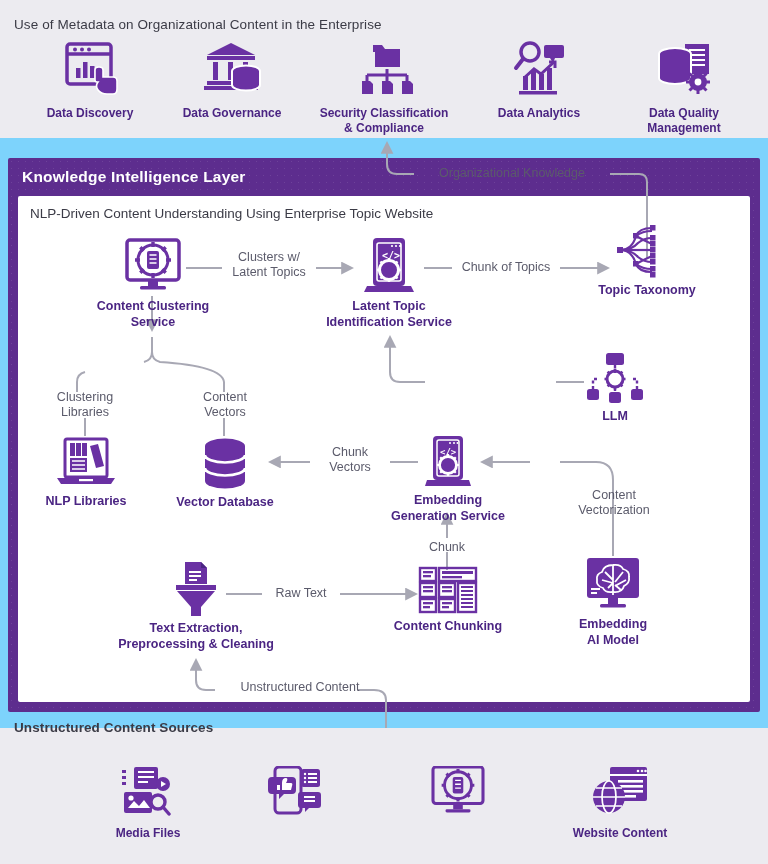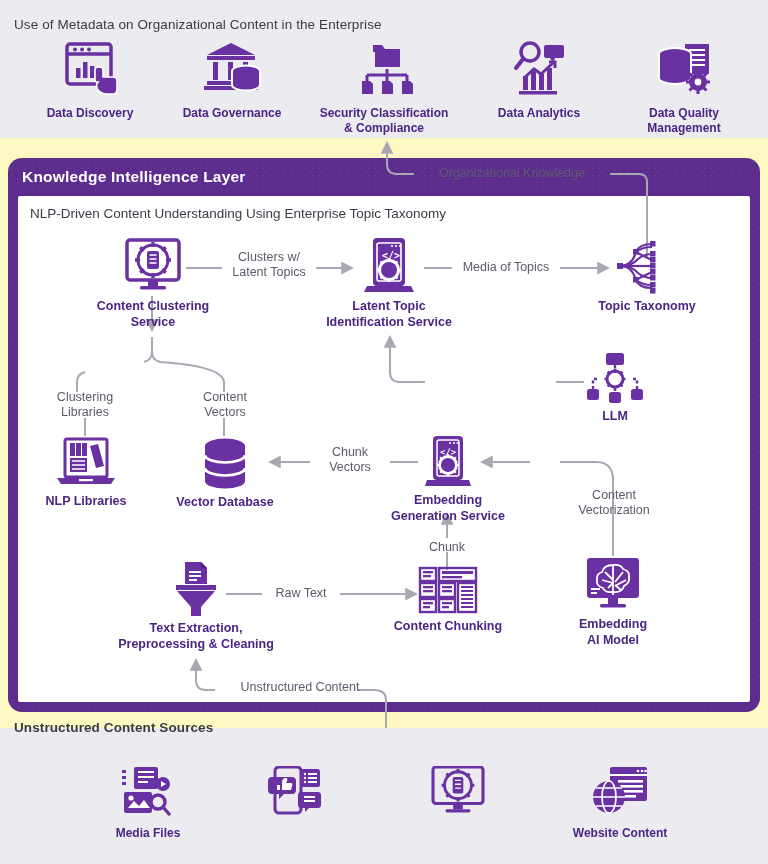--- a/index.html
+++ b/index.html
@@ -2,21 +2,21 @@
 <html><head>
 <meta charset="utf-8">
 <style>
   * { box-sizing: border-box; margin: 0; padding: 0; }
   html, body {
     width: 768px; height: 864px;
     background: #ffffff;
     font-family: "Liberation Sans", sans-serif;
     overflow: hidden;
   }
-  .page { position: relative; width: 768px; height: 864px; background:#fef9c3; }
+  .page { position: relative; width: 768px; height: 864px; background:#7dd3fc; }
 
   
   .band-top {
     position: absolute; left:0; top:0; width:768px; height:138px;
     background:#ecebf0;
   }
   .band-bottom {
     position: absolute; left:0; top:728px; width:768px; height:136px;
     background:#ecebf0;
   }
@@ -24,21 +24,21 @@
     position:absolute; font-size:13.5px; color:#3b3b46; letter-spacing:.1px;
     white-space:nowrap;
   }
 
   
   .kil {
     position:absolute; left:8px; top:158px; width:752px; height:554px;
     background:#5d2d8e;
     background-image: radial-gradient(rgba(255,255,255,.10) .7px, transparent .8px);
     background-size: 7px 7px;
-    border-radius:14px;
+    border-radius:2px;
   }
   .kil-title {
     position:absolute; left:14px; top:10px;
     font-size:15.5px; font-weight:bold; color:#ffffff; letter-spacing:.2px;
   }
   .kil-inner {
     position:absolute; left:10px; top:38px; width:732px; height:506px;
     background:#ffffff; border-radius:2px;
   }
   .kil-inner-title {
@@ -158,21 +158,21 @@
         </g>
       </g>
     </svg>
     <div class="lbl">Data Quality
 Management</div>
   </div>
 
   <div class="kil">
     <div class="kil-title">Knowledge Intelligence Layer</div>
     <div class="kil-inner">
-      <div class="kil-inner-title">NLP-Driven Content Understanding Using Enterprise Topic Taxonomy</div>
+      <div class="kil-inner-title">NLP-Driven Content Understanding Using Enterprise Topic Website</div>
     </div>
   </div>
 
   <svg class="wires" viewBox="0 0 768 864">
     <defs>
       <marker id="ah" markerWidth="7" markerHeight="7" refX="5.4" refY="3.2" orient="auto">
         <path d="M0 0 L6.4 3.2 L0 6.4 z" fill="#a8a8b4"></path>
       </marker>
     </defs>
     <g fill="none" stroke="#a8a8b4" stroke-width="2" marker-end="url(#ah)">
@@ -252,21 +252,21 @@
                    M-8.5 -8.5 l2.5 2.5 M8.5 8.5 l-2.5 -2.5
                    M-8.5 8.5 l2.5 -2.5 M8.5 -8.5 l-2.5 2.5"></path>
         </g>
       </g>
       <path d="M4 50 h44 l3 6 h-50 z" fill="#6a31a3"></path>
     </svg>
     <div class="lbl">Latent Topic
 Identification Service</div>
   </div>
 
-  <div class="node" style="left:580px; top:238px; width:134px;">
+  <div class="node" style="left:580px; top:222px; width:134px;">
     <svg class="ic" width="70" height="56" viewBox="0 0 70 56">
       <g fill="none" stroke="#6a31a3" stroke-width="2.2">
         <path d="M8 28 Q20 28 24 14 Q27 6 40 6"></path>
         <path d="M8 28 Q20 28 26 21 Q32 16 40 16"></path>
         <path d="M8 28 H40"></path>
         <path d="M8 28 Q20 28 26 35 Q32 40 40 40"></path>
         <path d="M8 28 Q20 28 24 42 Q27 50 40 50"></path>
         <path d="M24 14 Q30 9 40 9 M24 14 Q31 18 40 22"></path>
         <path d="M24 42 Q31 38 40 34 M24 42 Q30 47 40 47"></path>
       </g>
@@ -423,21 +423,21 @@
       <path d="M23 42 h10 v6 h-10 z" fill="#6a31a3"></path>
       <rect x="15" y="48" width="26" height="3.5" rx="1.5" fill="#6a31a3"></rect>
     </svg>
     <div class="lbl">Embedding
 AI Model</div>
   </div>
 
   <div class="elabel" style="left:222px; top:250px; width:94px;">Clusters w/
 Latent Topics</div>
   <div class="elabel" style="left:414px; top:166px; width:196px;">Organizational Knowledge</div>
-  <div class="elabel" style="left:452px; top:260px; width:108px;">Media of Topics</div>
+  <div class="elabel" style="left:452px; top:260px; width:108px;">Chunk of Topics</div>
   <div class="elabel" style="left:42px; top:390px; width:86px;">Clustering
 Libraries</div>
   <div class="elabel" style="left:182px; top:390px; width:86px;">Content
 Vectors</div>
   <div class="elabel" style="left:310px; top:445px; width:80px;">Chunk
 Vectors</div>
   <div class="elabel" style="left:573px; top:488px; width:82px;">Content
 Vectorization</div>
   <div class="elabel" style="left:417px; top:540px; width:60px;">Chunk</div>
   <div class="elabel" style="left:262px; top:586px; width:78px;">Raw Text</div>

